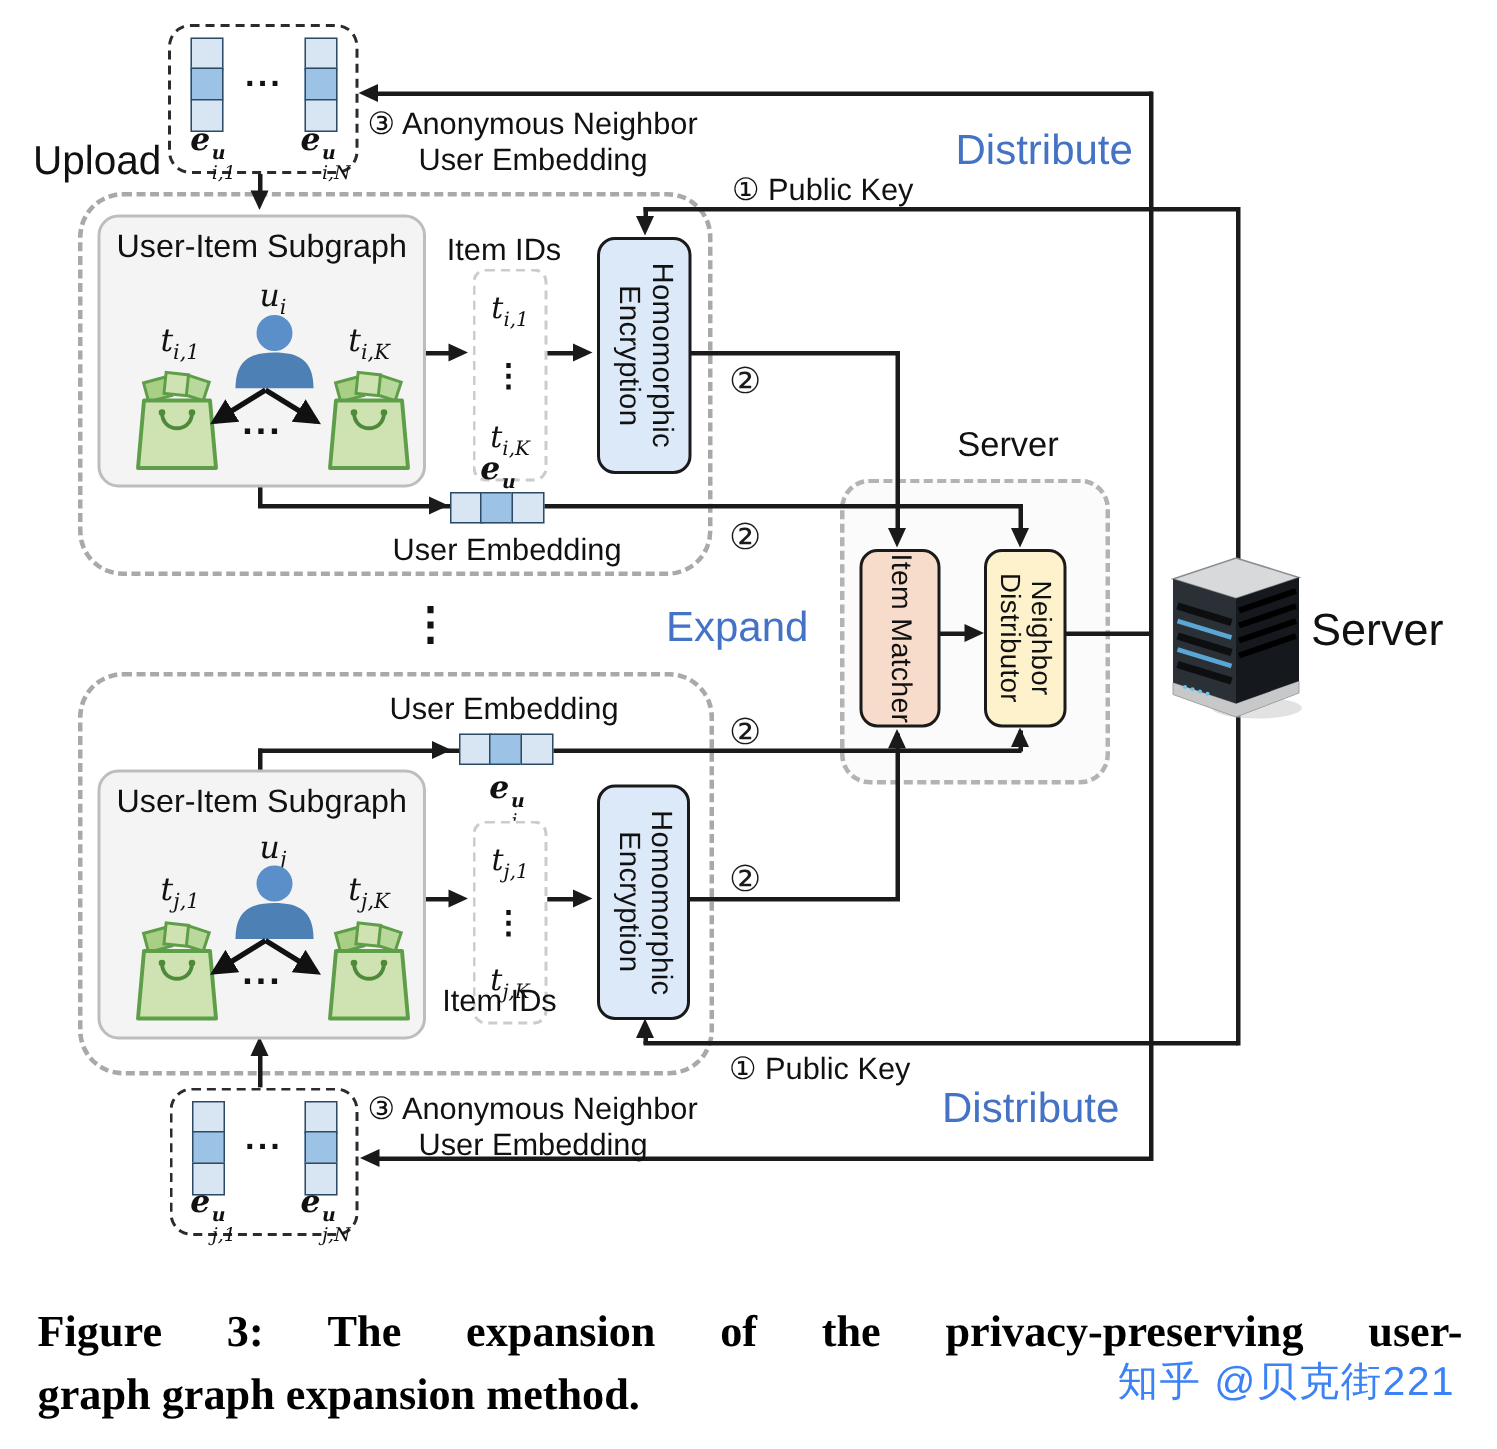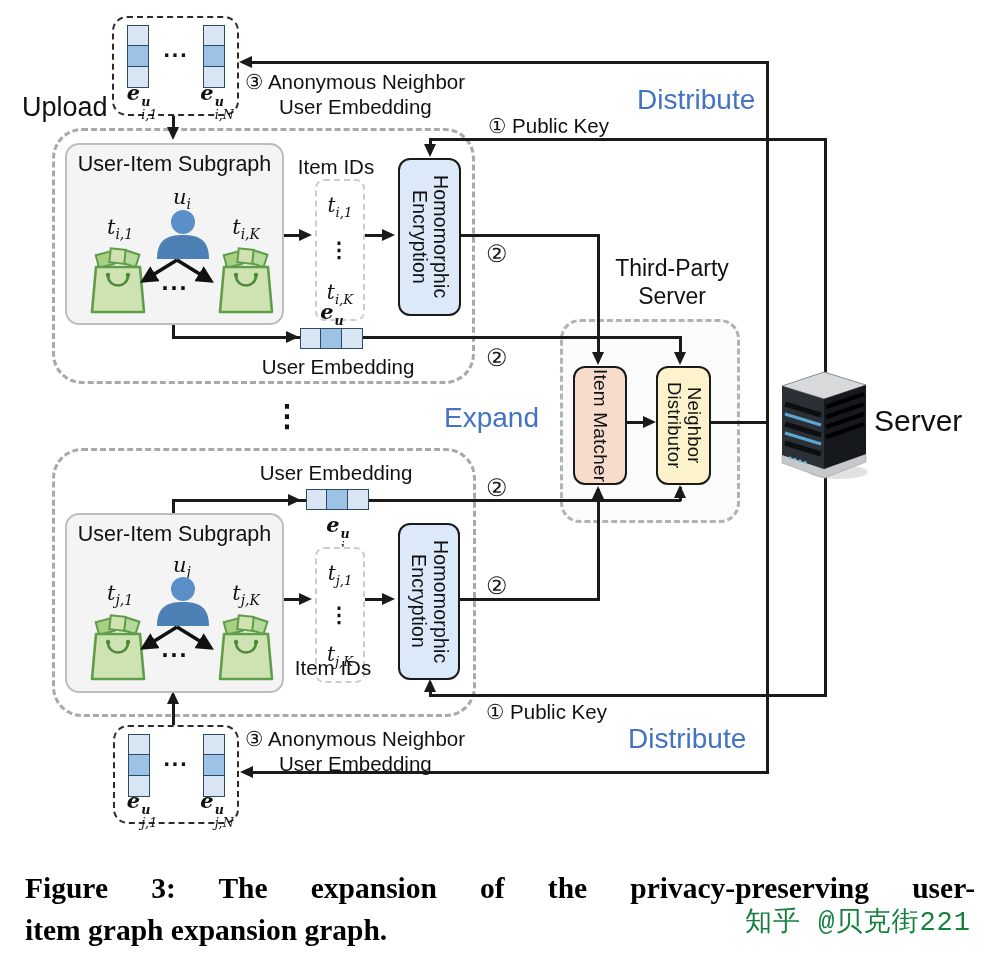--- a/index.html
+++ b/index.html
@@ -46,21 +46,21 @@
   .stepnum{position:absolute;font-size:24px;color:#1a1a1a;}
   .dots{font-weight:bold;letter-spacing:2px;color:#111;}
   .math{font-family:"DejaVu Serif",serif;font-style:italic;font-size:21px;white-space:nowrap;}
   .math .mb.bold{font-weight:bold;}
   .math .ss{display:inline-flex;flex-direction:column;align-items:flex-start;
             font-size:0.60em;line-height:1.05;vertical-align:-0.45em;margin-left:1px;}
   .math .ss .sp{font-weight:bold;}
   .math sub.si{font-size:0.66em;}
   .caption{position:absolute;font-family:"Liberation Serif",serif;font-weight:bold;
            font-size:29.5px;color:#000;}
-  .watermark{position:absolute;color:#15803d;font-size:27px;letter-spacing:1px;font-family:Liberation Mono, monospace;}
+  .watermark{position:absolute;color:#3b82f6;font-size:27px;letter-spacing:1px;}
 </style>
 </head>
 <body>
 
 <div class="canvas">
 
   <div class="bigdash" style="left:52px;top:128px;width:417px;height:250px;"></div>
   <div class="bigdash" style="left:52px;top:448px;width:418px;height:263px;"></div>
 
   <div class="tpdash" style="left:560px;top:319px;width:174px;height:198px;"></div>
@@ -213,21 +213,20 @@
   <div class="lbl" style="left:258px;top:355px;width:160px;text-align:center;">User Embedding</div>
 
   <div class="stepnum" style="left:486px;top:240px;">②</div>
   <div class="stepnum" style="left:486px;top:344px;">②</div>
   <div class="stepnum" style="left:486px;top:474px;">②</div>
   <div class="stepnum" style="left:486px;top:572px;">②</div>
 
   <div class="abs dots" style="left:272px;top:398px;font-size:30px;">⋮</div>
   <div class="lbl blue" style="left:444px;top:402px;">Expand</div>
 
-  <div class="lbl" style="left:597px;top:255px;width:150px;text-align:center;font-size:23px;">Third-Party</div>
   <div class="lbl" style="left:597px;top:283px;width:150px;text-align:center;font-size:23px;">Server</div>
   <div class="vbox" style="left:573px;top:366px;width:50px;height:115px;background:#f8dccb;">
     <span class="vtext" style="font-size:19px;">Item Matcher</span>
   </div>
   <div class="vbox" style="left:656px;top:366px;width:51px;height:115px;background:#fdf2cc;">
     <span class="vtext" style="font-size:18.5px;">Neighbor Distributor</span>
   </div>
 
   <svg class="abs" style="left:778px;top:370px;" width="92" height="112" viewBox="0 0 92 112">
     <ellipse cx="60" cy="102" rx="30" ry="7" fill="#cfcfcf" opacity="0.6"></ellipse>
@@ -333,17 +332,17 @@
           <span class="sp"><i>u</i></span>
           <span class="sb"><i>j,1</i></span>
         </span></div>
     <div class="abs math" style="left:78px;top:61px;width:48px;text-align:center;"><i class="mb bold">e</i><span class="ss">
           <span class="sp"><i>u</i></span>
           <span class="sb"><i>j,N</i></span>
         </span></div>
   </div>
 
   <div class="caption" style="left:25px;top:872px;width:950px;text-align:justify;text-align-last:justify;">Figure 3: The expansion of the privacy-preserving user-</div>
-  <div class="caption" style="left:25px;top:914px;">item graph expansion graph.</div>
+  <div class="caption" style="left:25px;top:914px;">graph graph expansion method.</div>
 
   <div class="watermark" style="left:745px;top:903px;">知乎 @贝克街221</div>
 
 </div>
 
 </body></html>

